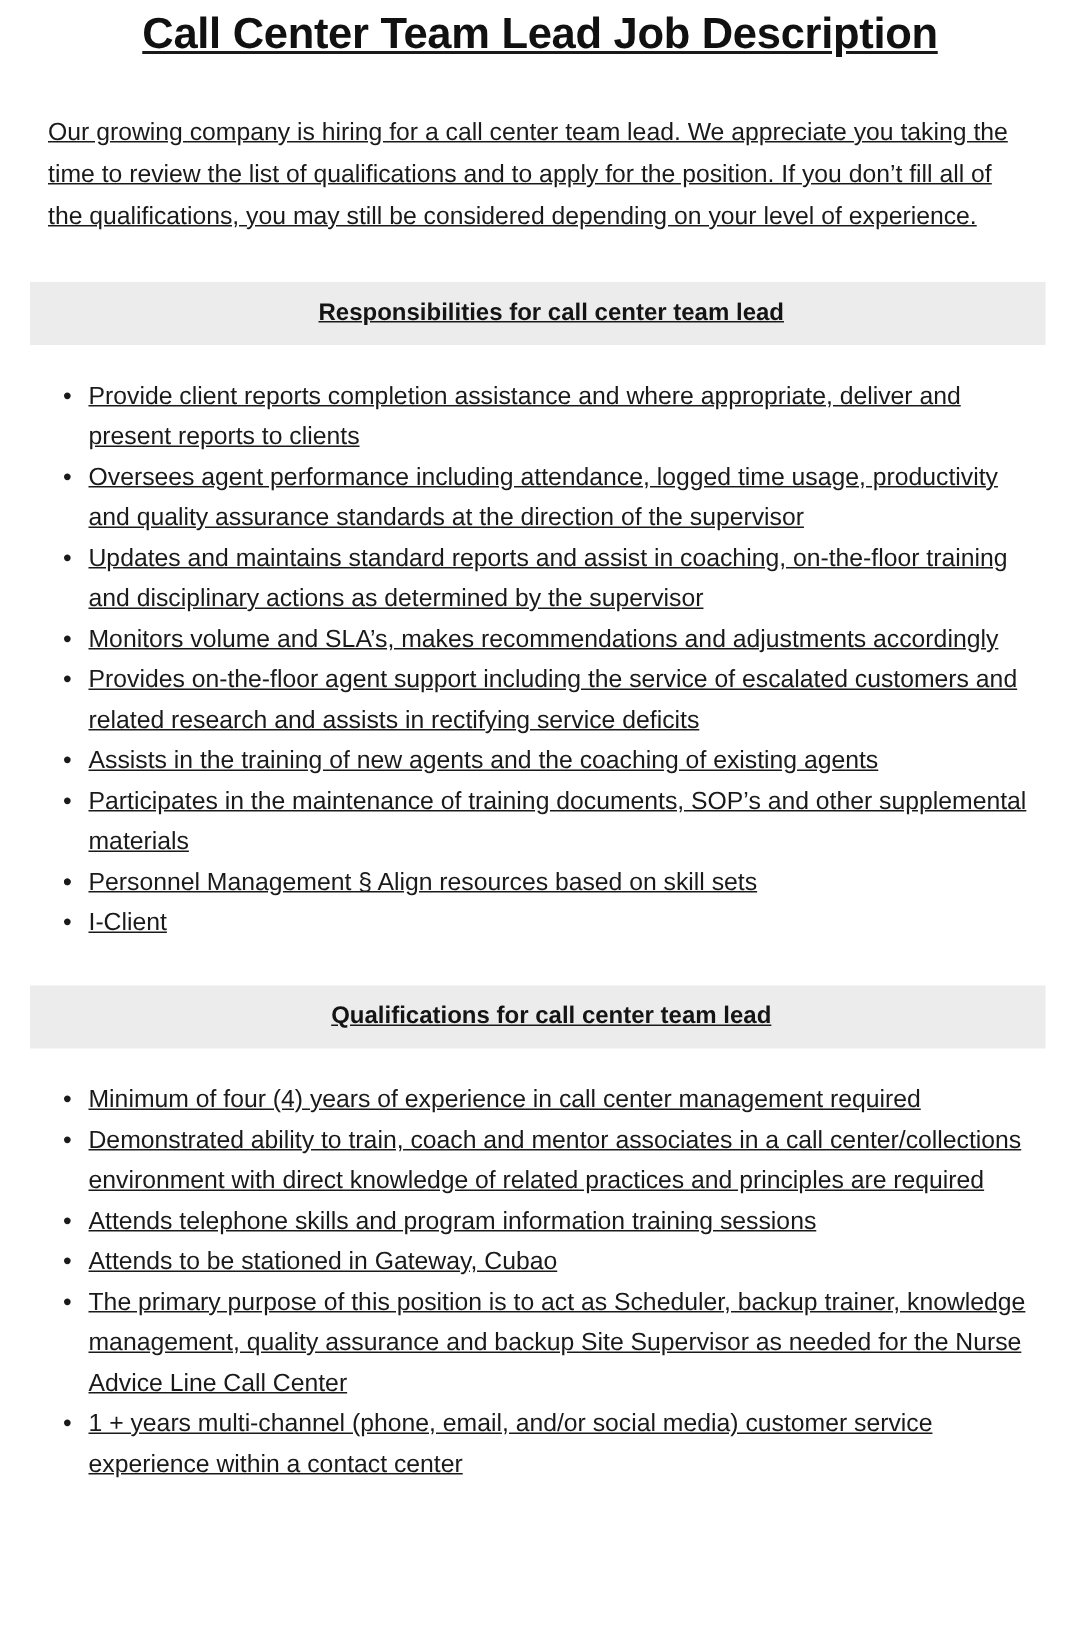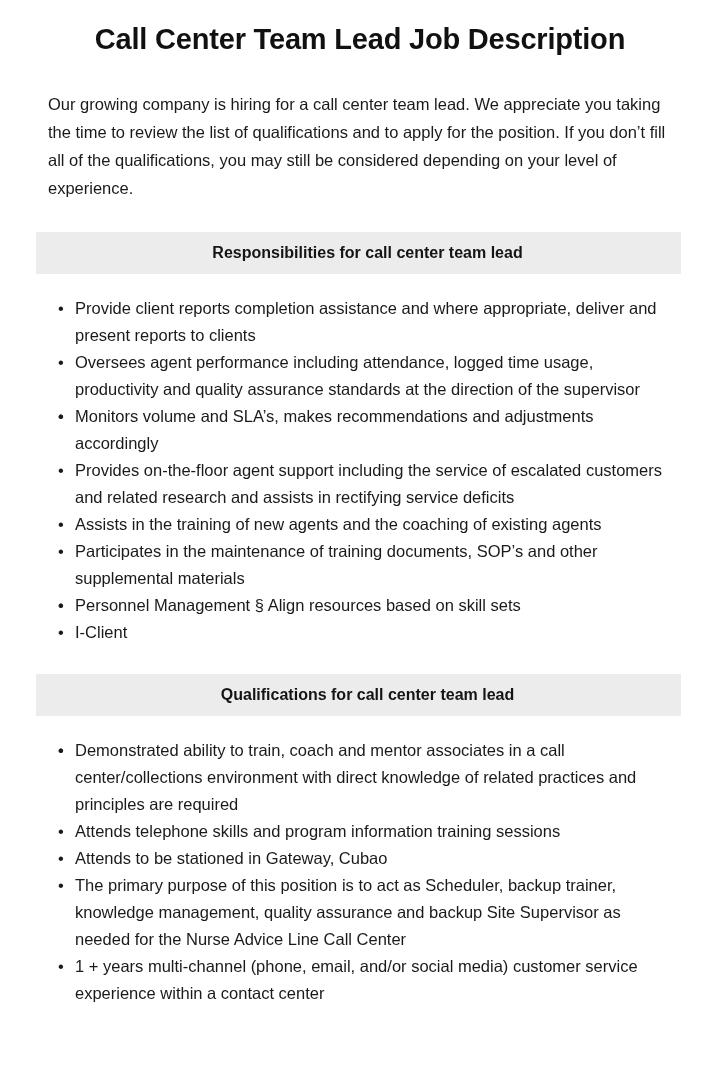--- a/index.html
+++ b/index.html
@@ -12,22 +12,23 @@
     height: 1084px;
     font-family: "Liberation Sans", sans-serif;
     color: #1a1a1a;
     overflow: hidden;
   }
   .page {
     width: 720px;
     height: 1084px;
     position: relative;
     box-sizing: border-box;
-    padding: 16px;
+    padding: 0;
     background: #ffffff;
+    text-decoration: underline;
   }
   .doc-title {
     font-size: 29px;
     font-weight: bold;
     letter-spacing: -0.2px;
     text-align: center;
     color: #111111;
     margin: 0;
     padding: 5px 20px 0 20px;
     line-height: 36px;
@@ -85,35 +86,35 @@
 
   <h1 class="doc-title">Call Center Team Lead Job Description</h1>
 
   <p class="intro">Our growing company is hiring for a call center team lead. We appreciate you taking the time to review the list of qualifications and to apply for the position. If you don’t fill all of the qualifications, you may still be considered depending on your level of experience.</p>
 
   <section class="section section-responsibilities">
     <div class="section-header">Responsibilities for call center team lead</div>
     <ul class="bullet-list first" id="list-responsibilities">
         <li class="bullet-item"><span class="dot">•</span><span>Provide client reports completion assistance and where appropriate, deliver and present reports to clients</span></li>
         <li class="bullet-item"><span class="dot">•</span><span>Oversees agent performance including attendance, logged time usage, productivity and quality assurance standards at the direction of the supervisor</span></li>
-        <li class="bullet-item"><span class="dot">•</span></li>
+        <li class="bullet-item"><span class="dot">•</span><span>Updates and maintains standard reports and assist in coaching, on-the-floor training and disciplinary actions as determined by the supervisor</span></li>
         <li class="bullet-item"><span class="dot">•</span><span>Monitors volume and SLA’s, makes recommendations and adjustments accordingly</span></li>
         <li class="bullet-item"><span class="dot">•</span><span>Provides on-the-floor agent support including the service of escalated customers and related research and assists in rectifying service deficits</span></li>
         <li class="bullet-item"><span class="dot">•</span><span>Assists in the training of new agents and the coaching of existing agents</span></li>
         <li class="bullet-item"><span class="dot">•</span><span>Participates in the maintenance of training documents, SOP’s and other supplemental materials</span></li>
         <li class="bullet-item"><span class="dot">•</span></li>
         <li class="bullet-item"><span class="dot">•</span><span>Personnel Management § Align resources based on skill sets</span></li>
         <li class="bullet-item"><span class="dot">•</span><span>I-Client</span></li>
       </ul>
   </section>
 
   <section class="section section-qualifications">
     <div class="section-header">Qualifications for call center team lead</div>
     <ul class="bullet-list first" id="list-qualifications">
-        <li class="bullet-item"><span class="dot">•</span></li>
+        <li class="bullet-item"><span class="dot">•</span><span>Minimum of four (4) years of experience in call center management required</span></li>
         <li class="bullet-item"><span class="dot">•</span><span>Demonstrated ability to train, coach and mentor associates in a call center/collections environment with direct knowledge of related practices and principles are required</span></li>
         <li class="bullet-item"><span class="dot">•</span><span>Attends telephone skills and program information training sessions</span></li>
         <li class="bullet-item"><span class="dot">•</span><span>Attends to be stationed in Gateway, Cubao</span></li>
         <li class="bullet-item"><span class="dot">•</span><span>The primary purpose of this position is to act as Scheduler, backup trainer, knowledge management, quality assurance and backup Site Supervisor as needed for the Nurse Advice Line Call Center</span></li>
         <li class="bullet-item"><span class="dot">•</span><span>1 + years multi-channel (phone, email, and/or social media) customer service experience within a contact center</span></li>
       </ul>
   </section>
 
 </div>
 

